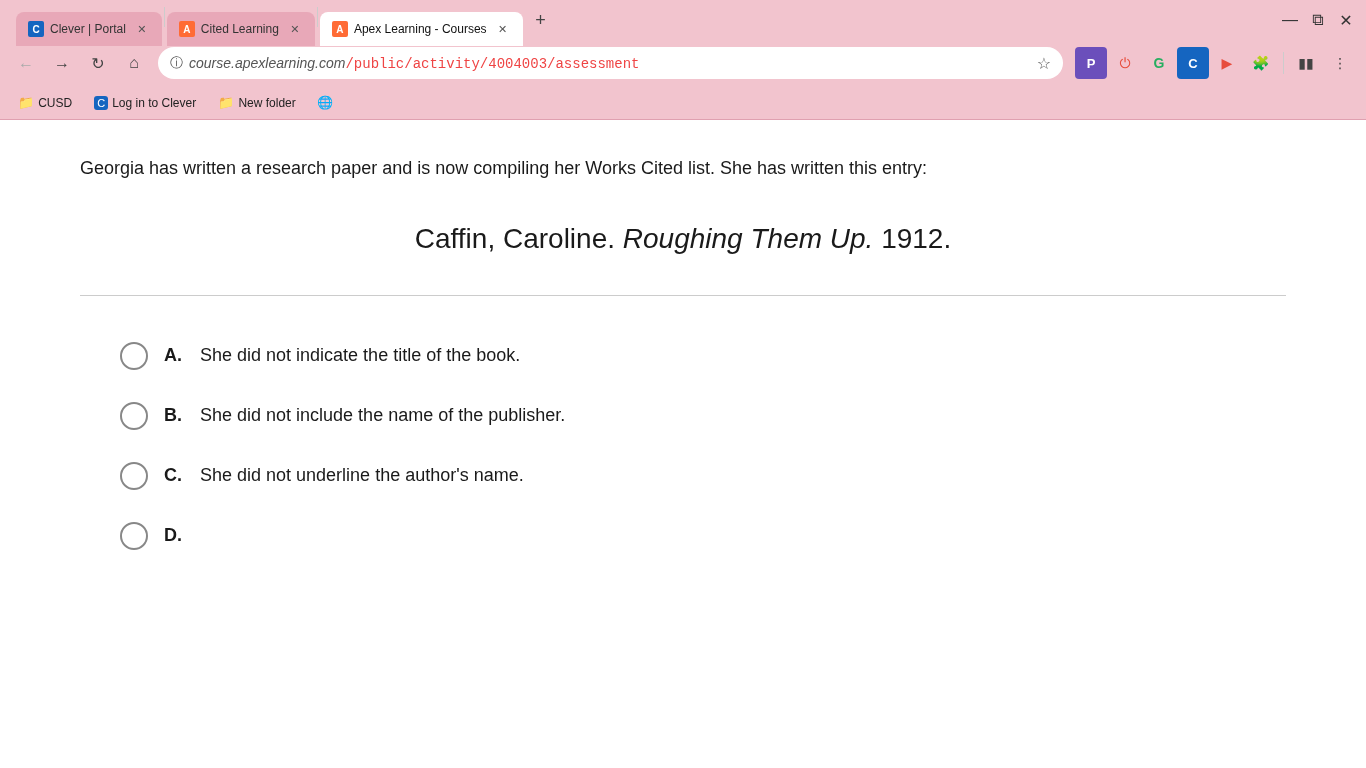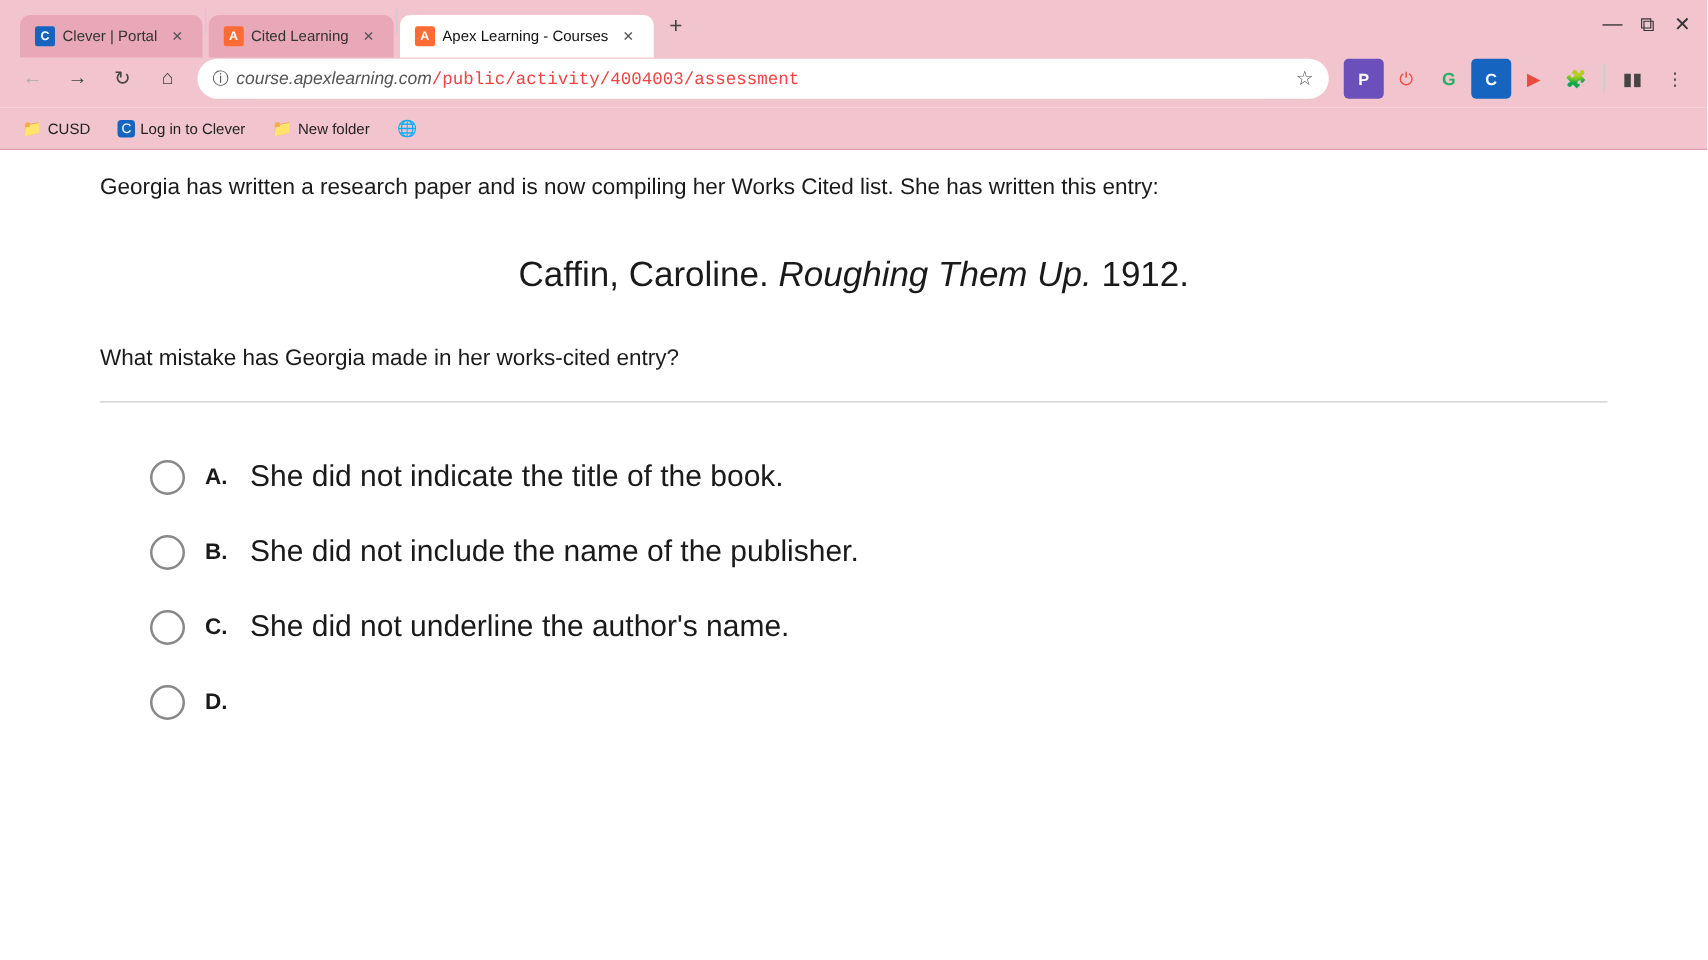--- a/index.html
+++ b/index.html
@@ -187,21 +187,21 @@
       font-size: 12px;
       color: #222;
     }
     .bookmark-icon { font-size: 13px; }
 
     
     .page-content {
       background: #fff;
       flex: 1;
       overflow-y: auto;
-      padding: 15px 80px 40px 80px;
+      padding: 34px 80px 40px 80px;
     }
 
     .question-passage {
       font-size: 18px;
       color: #1a1a1a;
       line-height: 1.6;
       margin-bottom: 30px;
     }
 
     .citation-block {
@@ -252,21 +252,21 @@
     }
 
     .option-label {
       font-size: 18px;
       font-weight: bold;
       color: #1a1a1a;
       min-width: 20px;
     }
 
     .option-text {
-      font-size: 24px;
+      font-size: 18px;
       color: #1a1a1a;
     }
   </style>
 </head>
 <body>
 
 <div class="browser-shell">
 
   <div class="title-bar">
     <div class="window-controls">
@@ -346,21 +346,20 @@
     </div>
   </div>
 
   <div class="page-content">
     <p class="question-passage">Georgia has written a research paper and is now compiling her Works Cited list. She has written this entry:</p>
 
     <div class="citation-block">
       <span>Caffin, Caroline. </span><span class="citation-italic">Roughing Them Up.</span><span> 1912.</span>
     </div>
 
-    <p class="question-text">What mistake has Georgia made in her works-cited entry?</p>
 
     <div class="divider"></div>
 
     <div class="answer-options">
 
       <div class="answer-option">
         <div class="radio-circle"></div>
         <span class="option-label">A.</span>
         <span class="option-text">She did not indicate the title of the book.</span>
       </div>

